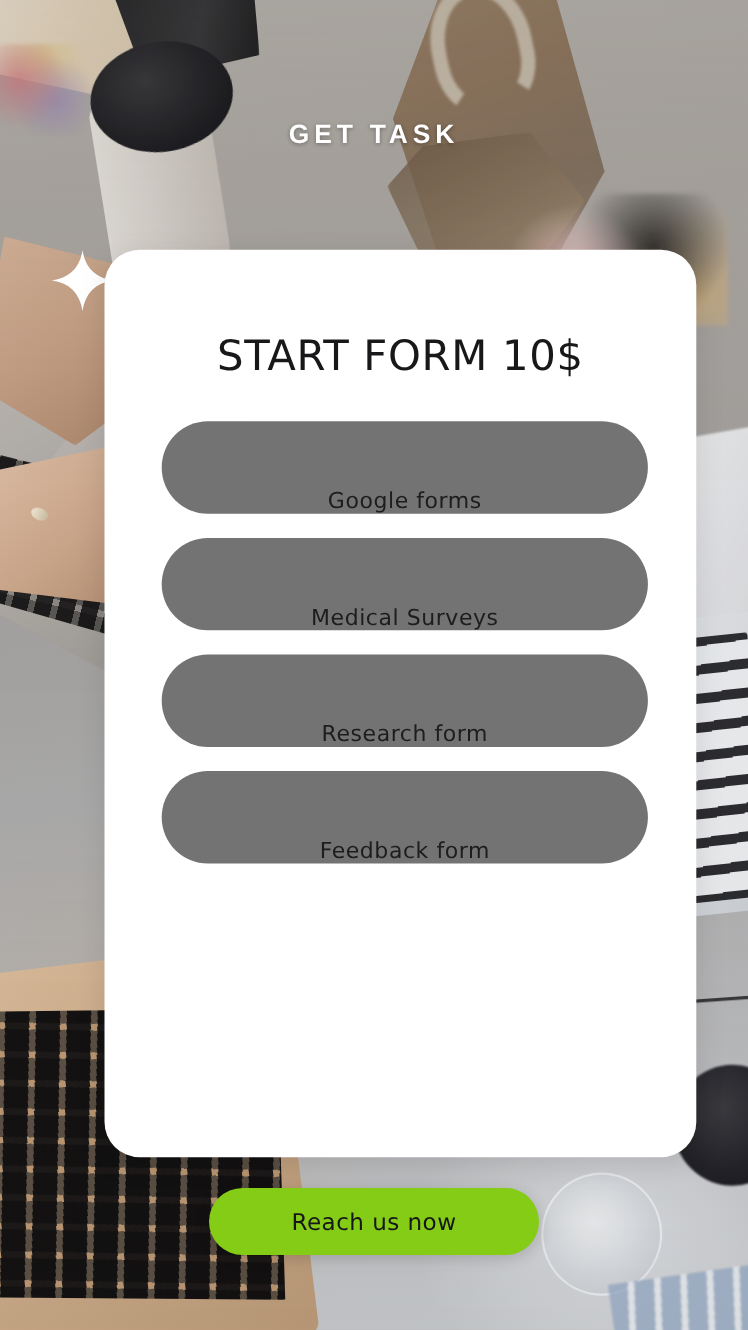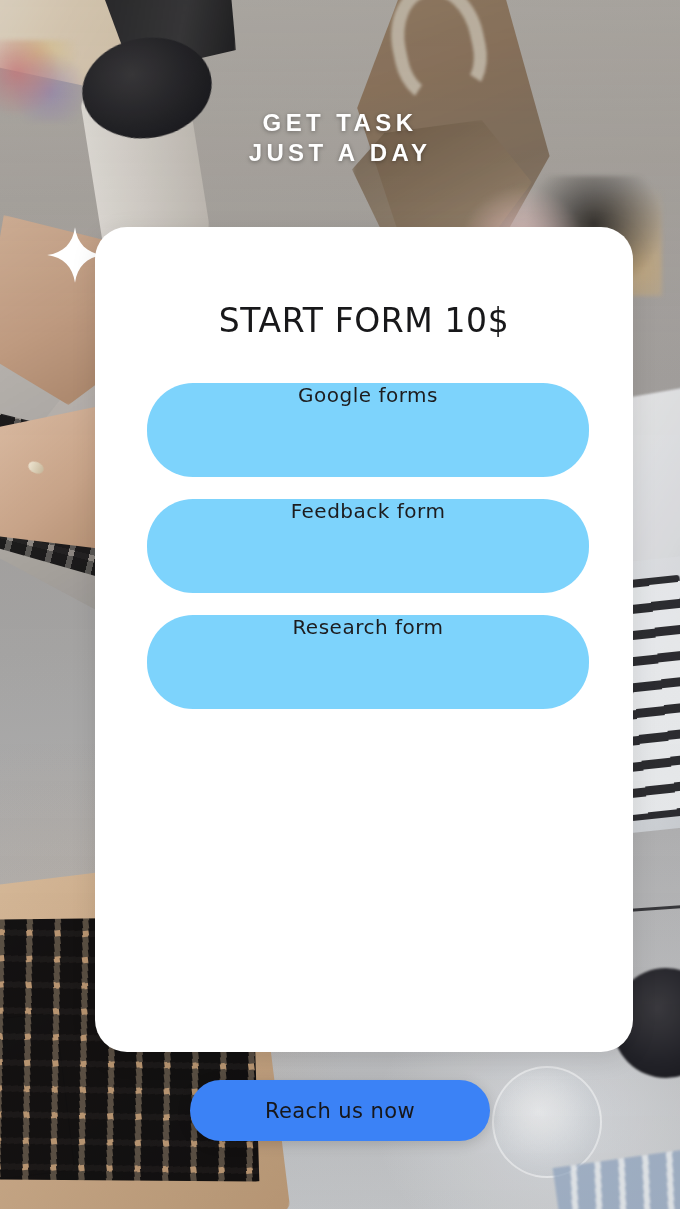--- a/index.html
+++ b/index.html
@@ -293,60 +293,60 @@
     background:#ffffff;
     border-radius:32px;
     box-shadow:0 6px 26px rgba(0,0,0,.10);
     padding:0;
   }
 
   .card-title {
     position:absolute; left:0; right:0; top:74px;
     text-align:center;
     color:#18181a;
-    font-size:33px;
+    font-size:38px;
     font-weight:400;
     letter-spacing:.6px;
     font-family:"DejaVu Sans", sans-serif;
   }
 
   .options {
     position:absolute;
     left:52px; top:156px;
     width:442px;
     display:flex;
     flex-direction:column;
     gap:22px;
   }
 
   .option-btn {
-    height:94px;
+    height:84px;
     border-radius:46px;
-    background:#7dd3fc;
+    background:#737373;
     display:flex;
-    align-items:flex-start;
+    align-items:flex-end;
     justify-content:center;
     cursor:pointer;
     border:none;
     width:100%;
   }
   .option-btn .opt-label {
     color:#1d1c1e;
     font-size:20px;
     font-weight:400;
     letter-spacing:.5px;
     font-family:"DejaVu Sans", sans-serif;
   }
 
   
   .cta {
     position:absolute;
     left:190px; top:1080px;
     width:300px; height:61px;
-    background:#3b82f6;
+    background:#84cc16;
     border-radius:34px;
     display:flex;
     align-items:center;
     justify-content:center;
     cursor:pointer;
     box-shadow:0 3px 14px rgba(0,0,0,.16);
     border:none;
   }
   .cta .cta-label {
     color:#17171a;
@@ -385,40 +385,42 @@
     <div class="bg-trackpad"></div>
     <div class="bg-laptop2-keys"></div>
     <div class="bg-cup2"></div>
     <div class="bg-glass"></div>
     <div class="bg-keyboard-br"></div>
     <div class="bg-tone"></div>
   </div>
 
   <div class="headline">
     <span class="ln">GET TASK</span>
-    <span class="ln">JUST A DAY</span>
   </div>
 
   <svg class="sparkle" viewBox="0 0 100 100">
     <path d="M50 2 C54 30 70 46 98 50 C70 54 54 70 50 98 C46 70 30 54 2 50 C30 46 46 30 50 2 Z" fill="#ffffff"></path>
   </svg>
 
   <div class="card">
     <div class="card-title">START FORM 10$</div>
 
     <div class="options">
       <div class="option-btn">
         <span class="opt-label">Google forms</span>
       </div>
       <div class="option-btn">
-        <span class="opt-label">Feedback form</span>
+        <span class="opt-label">Medical Surveys</span>
       </div>
       <div class="option-btn">
         <span class="opt-label">Research form</span>
       </div>
+      <div class="option-btn">
+        <span class="opt-label">Feedback form</span>
+      </div>
     </div>
   </div>
 
   <div class="cta">
     <span class="cta-label">Reach us now</span>
   </div>
 
 </div>
 
 </body></html>

